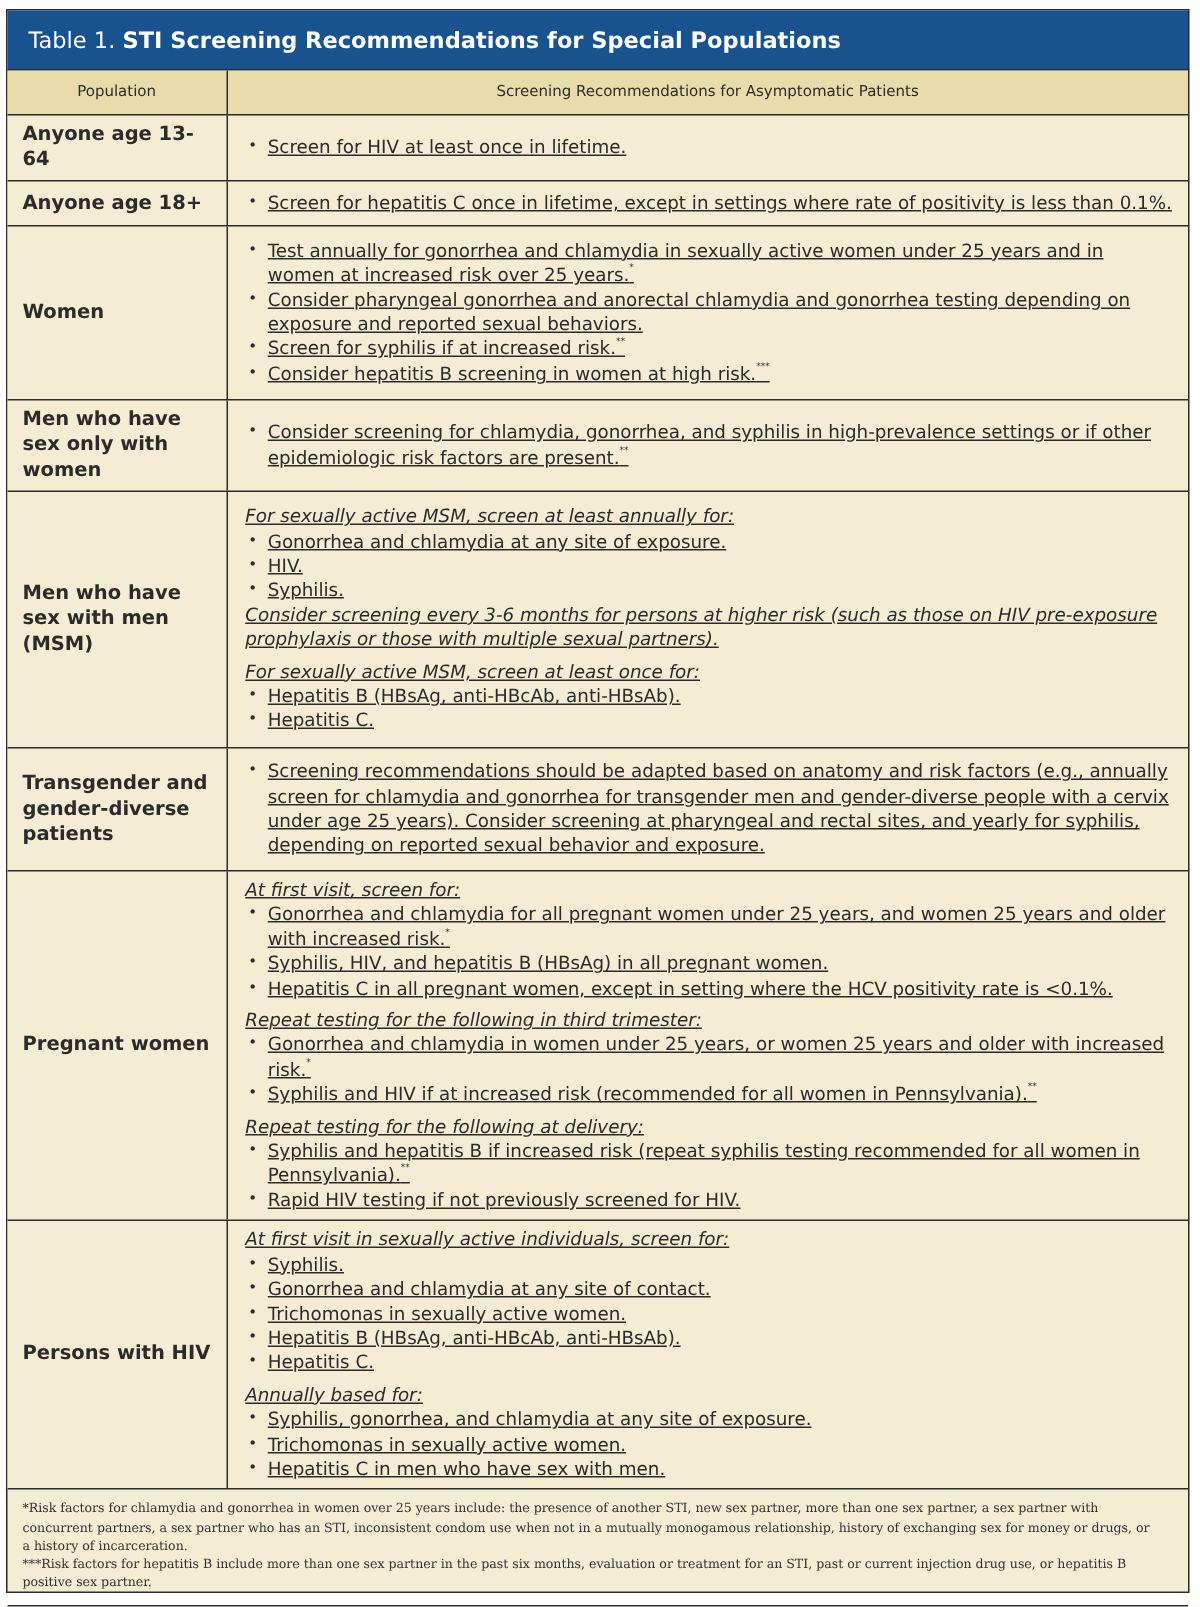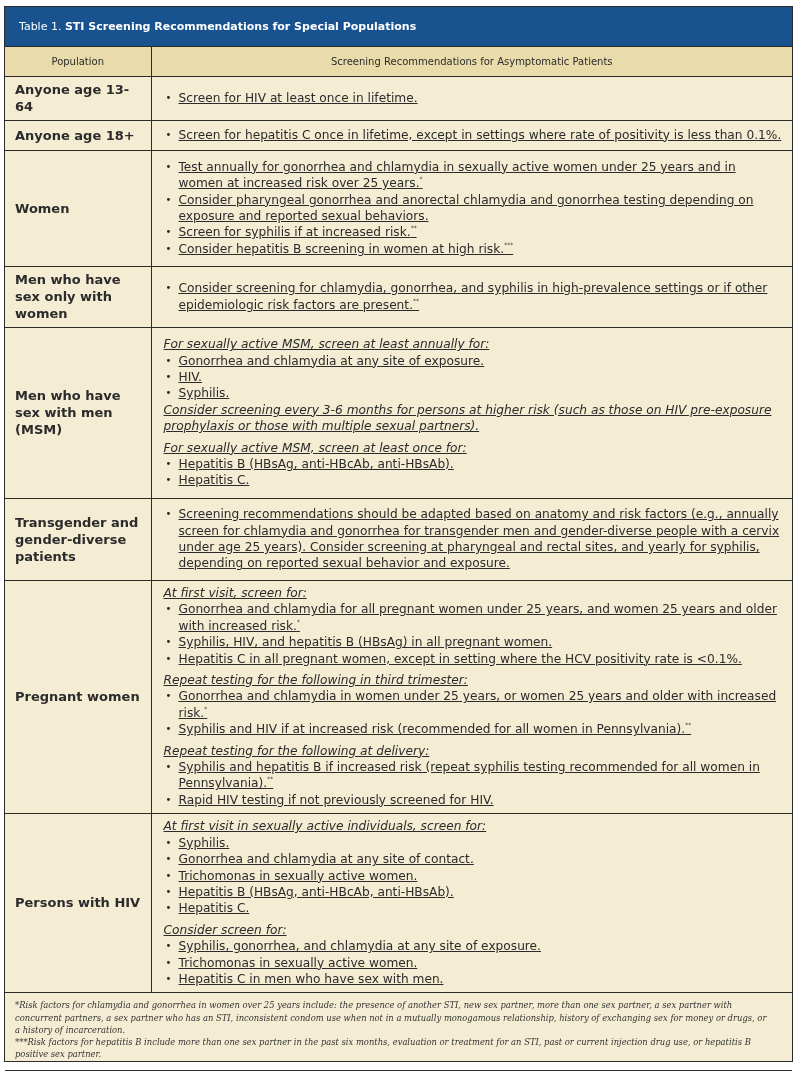--- a/index.html
+++ b/index.html
@@ -1,34 +1,34 @@
 <!DOCTYPE html>
 <html><head>
 <meta charset="utf-8">
 <style>
   html, body { margin: 0; padding: 0; background: #ffffff; }
   body { width: 800px; height: 1071px; position: relative; overflow: hidden; font-family: "DejaVu Sans", sans-serif; color: #2b2b2b; }
   .frame { position: absolute; left: 4px; top: 6px; width: 789px; height: 1056px; border: 1.5px solid #2c2c2c; background: #f4ecd3; box-sizing: border-box; }
-  .title-bar { height: 40px; background: #18528f; color: #ffffff; font-size: 11px; line-height: 40px; padding-left: 14px; border-bottom: 1.5px solid #2c2c2c; box-sizing: border-box; white-space: nowrap; }
+  .title-bar { height: 40px; background: #18528f; color: #ffffff; font-size: 15px; line-height: 40px; padding-left: 14px; border-bottom: 1.5px solid #2c2c2c; box-sizing: border-box; white-space: nowrap; }
   .title-bar b { font-weight: bold; }
   table { border-collapse: collapse; width: 100%; table-layout: fixed; }
   col.c1 { width: 146px; }
   th { background: #e9dcaa; font-weight: normal; font-size: 10px; height: 29px; padding: 0; border-bottom: 1.5px solid #2c2c2c; }
   th + th { border-left: 1.5px solid #2c2c2c; }
   td { vertical-align: middle; font-size: 12.2px; line-height: 16.4px; padding: 4px 8px 5px 8px; border-bottom: 1.5px solid #2c2c2c; background: #f4ecd3; }
   td.pop { font-size: 13px; line-height: 17px; padding-left: 10px; }
   td.rec { border-left: 1.5px solid #2c2c2c; padding-left: 12px; padding-right: 10px; text-decoration: underline; }
   .sect + .sect { margin-top: 5px; }
   .lead { font-style: italic; }
   ul { list-style: none; margin: 0; padding: 0; }
   li { position: relative; padding-left: 15px; }
   li::before { content: "•"; position: absolute; left: 2px; top: 0; font-size: 10px; }
   .note { font-style: italic; }
   sup { font-size: 6px; vertical-align: top; line-height: 8px; }
-  .footnotes { font-family: "DejaVu Serif", serif; font-style: italic; font-size: 8.4px; line-height: 12.2px; padding: 6px 20px 6px 10px; height: 78px; box-sizing: border-box; border-bottom: 1.5px solid #2c2c2c; color: #333; }
+  .footnotes { font-family: "DejaVu Serif", serif; font-size: 8.4px; line-height: 12.2px; padding: 6px 20px 6px 10px; height: 78px; box-sizing: border-box; border-bottom: 1.5px solid #2c2c2c; color: #333; }
 </style>
 </head>
 <body>
 
 <div class="frame">
   <div class="title-bar"><span>Table 1.</span> <b>STI Screening Recommendations for Special Populations</b></div>
   <table>
     <colgroup>
         <col class="c1">
         <col>
@@ -148,21 +148,21 @@
               <div class="lead">At first visit in sexually active individuals, screen for:</div>
               <ul>
                 <li><span>Syphilis.</span></li>
                 <li><span>Gonorrhea and chlamydia at any site of contact.</span></li>
                 <li><span>Trichomonas in sexually active women.</span></li>
                 <li><span>Hepatitis B (HBsAg, anti-HBcAb, anti-HBsAb).</span></li>
                 <li><span>Hepatitis C.</span></li>
               </ul>
             </div>
             <div class="sect">
-              <div class="lead">Consider screen for:</div>
+              <div class="lead">Annually based for:</div>
               <ul>
                 <li><span>Syphilis, gonorrhea, and chlamydia at any site of exposure.</span></li>
                 <li><span>Trichomonas in sexually active women.</span></li>
                 <li><span>Hepatitis C in men who have sex with men.</span></li>
               </ul>
             </div>
           </td>
         </tr>
       </tbody>
   </table>

